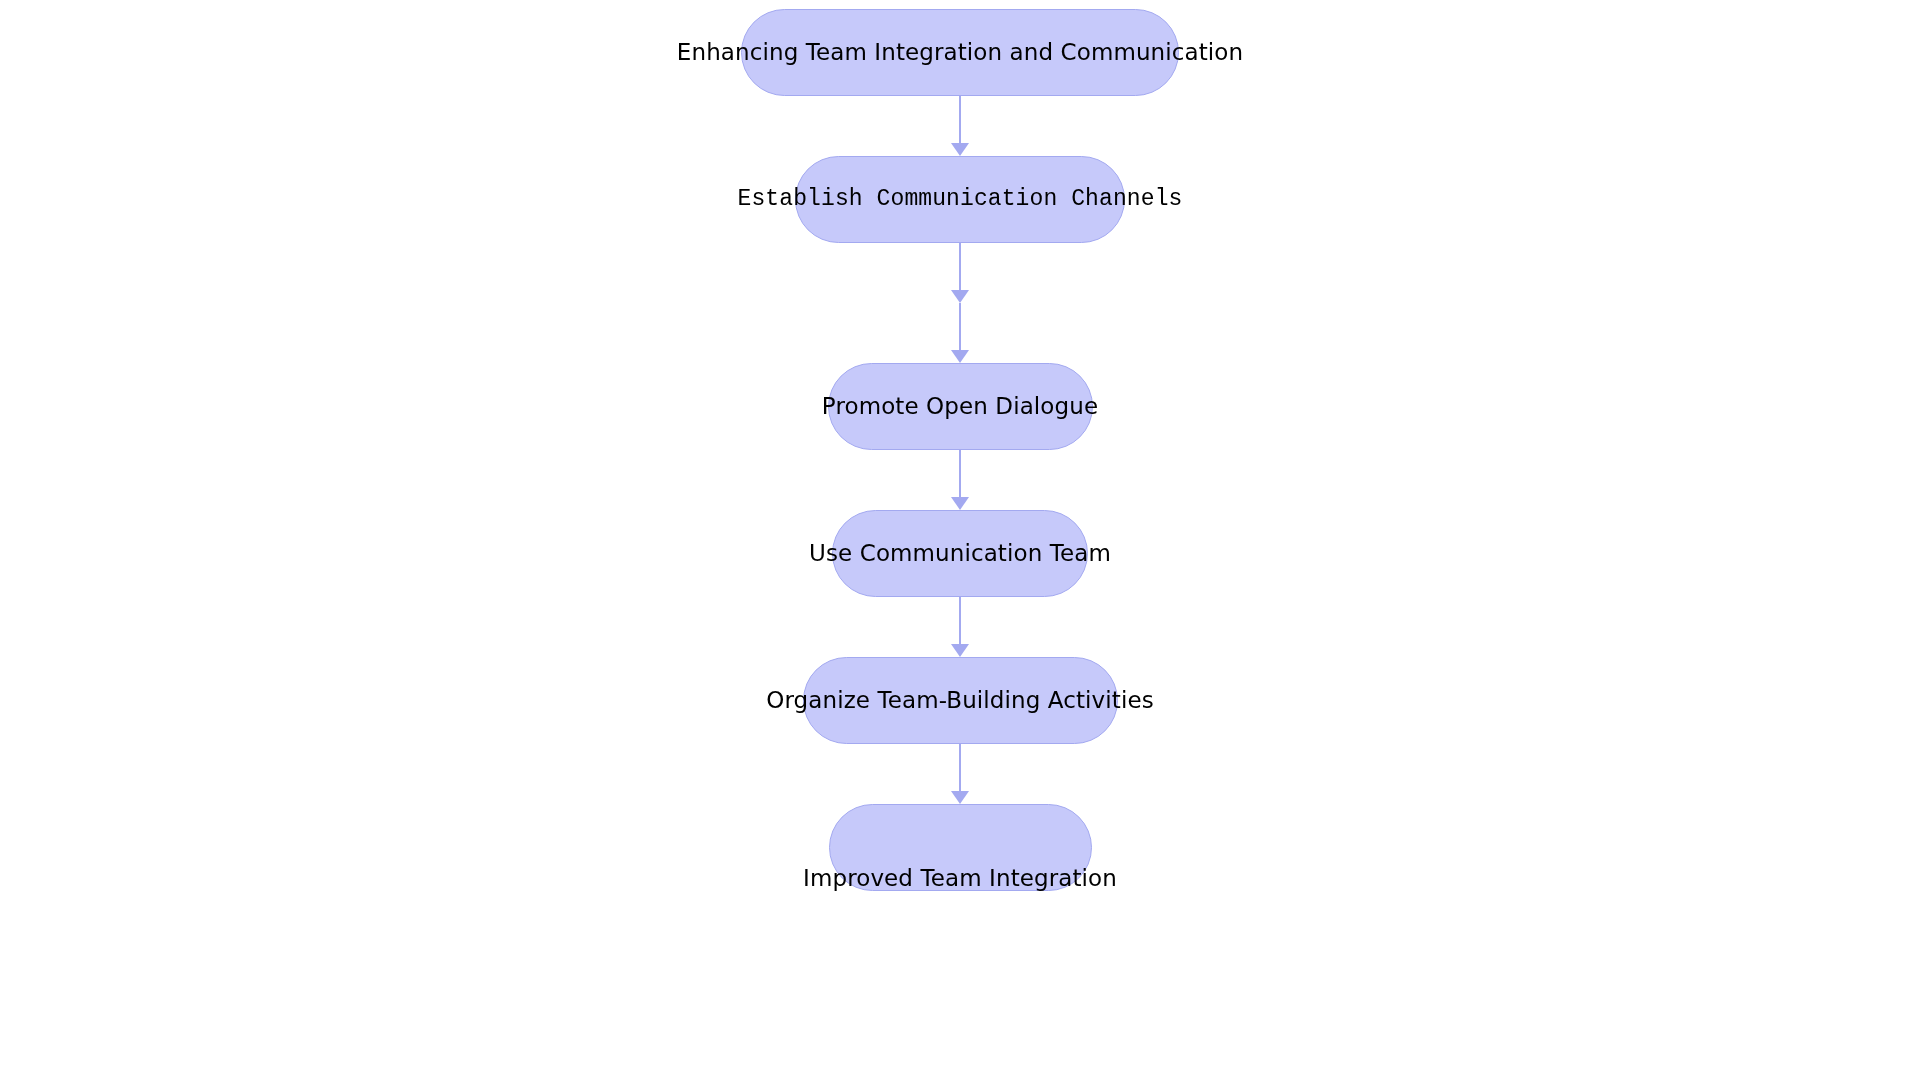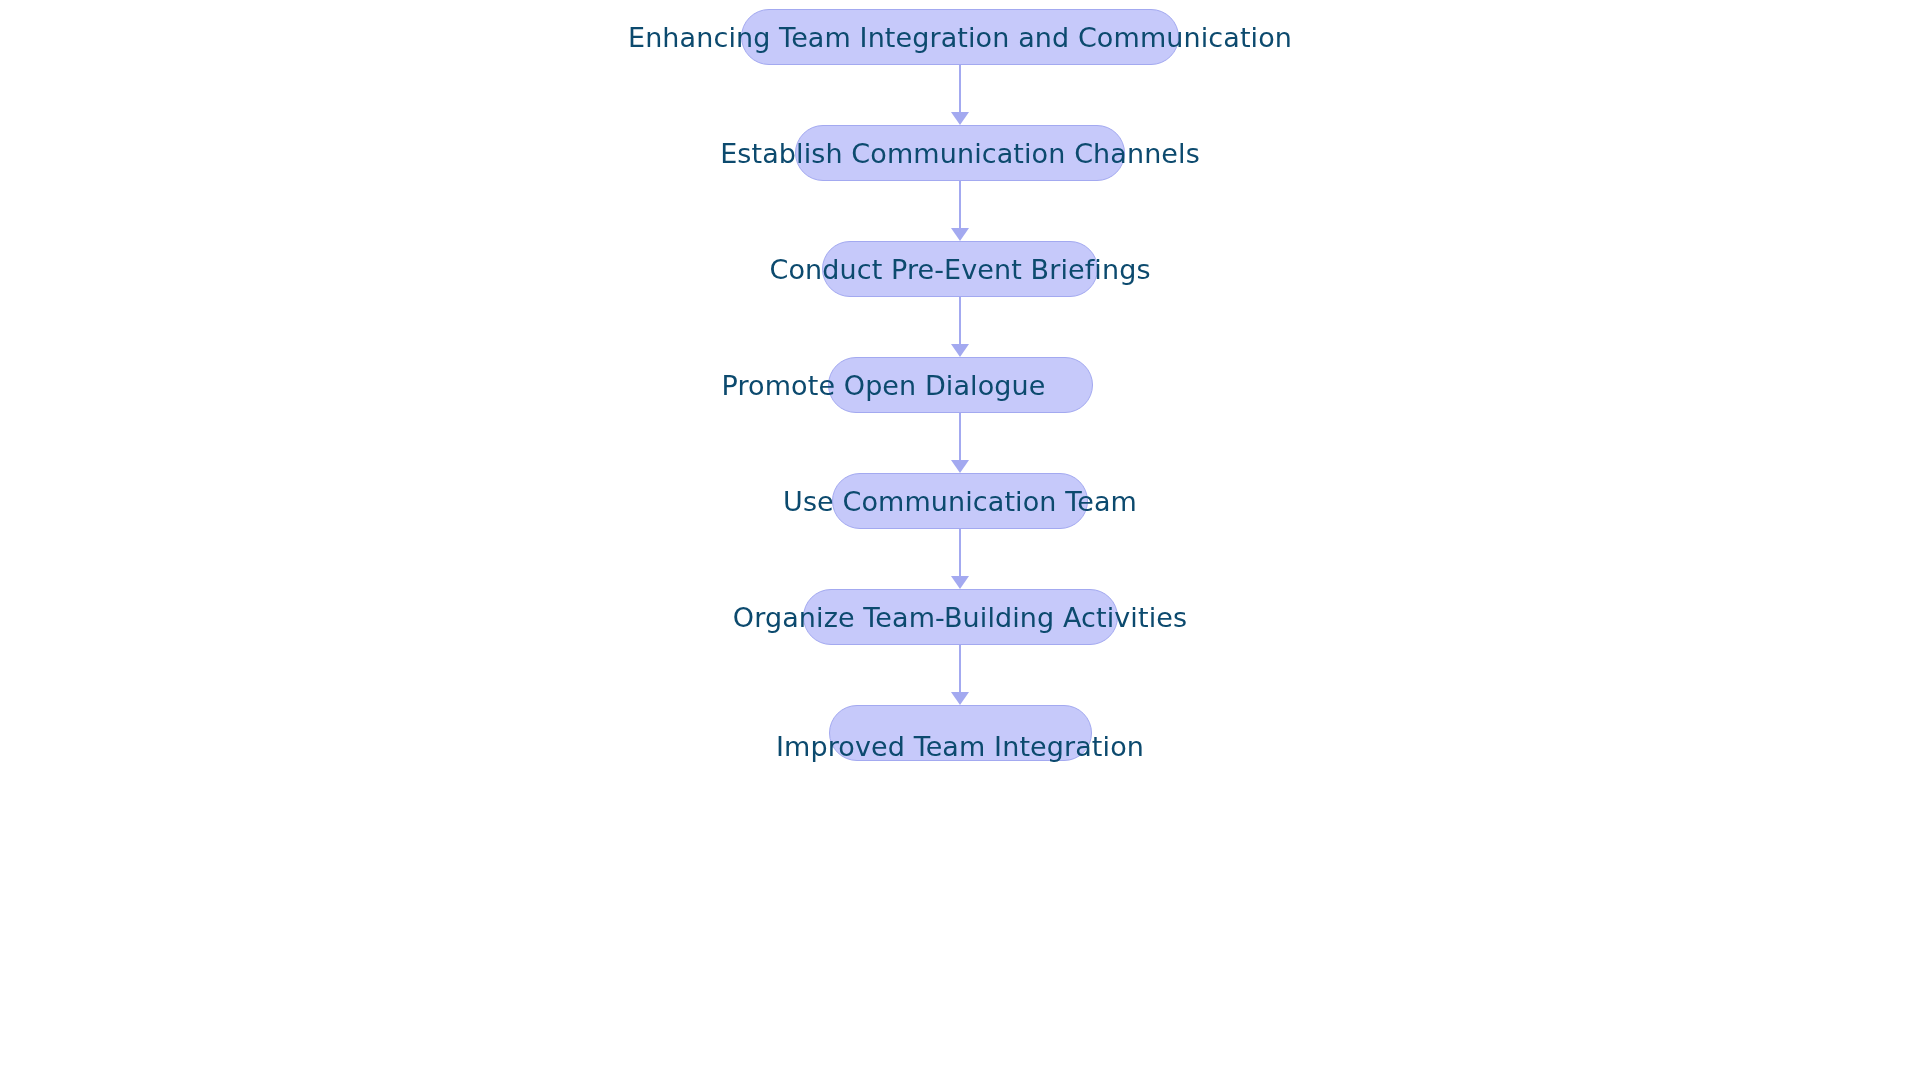--- a/index.html
+++ b/index.html
@@ -33,27 +33,27 @@
   }
 
   .node {
     box-sizing: border-box;
     display: flex;
     align-items: center;
     justify-content: center;
     background: #c6c9fa;
     border: 1.6px solid #a3a9f0;
     border-radius: 999px;
-    color: #0c4a6e;
-    font-size: 27px;
+    color: #000000;
+    font-size: 23px;
     font-weight: 400;
     letter-spacing: 0.1px;
     white-space: nowrap;
     padding: 0 46px;
-    height: 56px;
+    height: 87px;
   }
 
   .node-label {
     display: block;
     line-height: 1;
   }
 
   .connector {
     position: relative;
     width: 14px;
@@ -98,39 +98,36 @@
 
     <div class="node" style="width:438px;">
       <span class="node-label">Enhancing Team Integration and Communication</span>
     </div>
 
     <div class="connector gap-1">
       <div class="connector-line"></div>
       <div class="connector-head"></div>
     </div>
 
-    <div class="node" style="width:330px;">
+    <div class="node" style="width:330px;font-family:Liberation Mono, monospace;">
       <span class="node-label">Establish Communication Channels</span>
     </div>
 
     <div class="connector gap-2">
       <div class="connector-line"></div>
       <div class="connector-head"></div>
     </div>
 
-    <div class="node" style="width:276px;">
-      <span class="node-label">Conduct Pre-Event Briefings</span>
-    </div>
 
     <div class="connector gap-3">
       <div class="connector-line"></div>
       <div class="connector-head"></div>
     </div>
 
-    <div class="node" style="width:265px;justify-content:flex-end;">
+    <div class="node" style="width:265px;">
       <span class="node-label">Promote Open Dialogue</span>
     </div>
 
     <div class="connector gap-4">
       <div class="connector-line"></div>
       <div class="connector-head"></div>
     </div>
 
     <div class="node" style="width:256px;">
       <span class="node-label">Use Communication Team</span>

